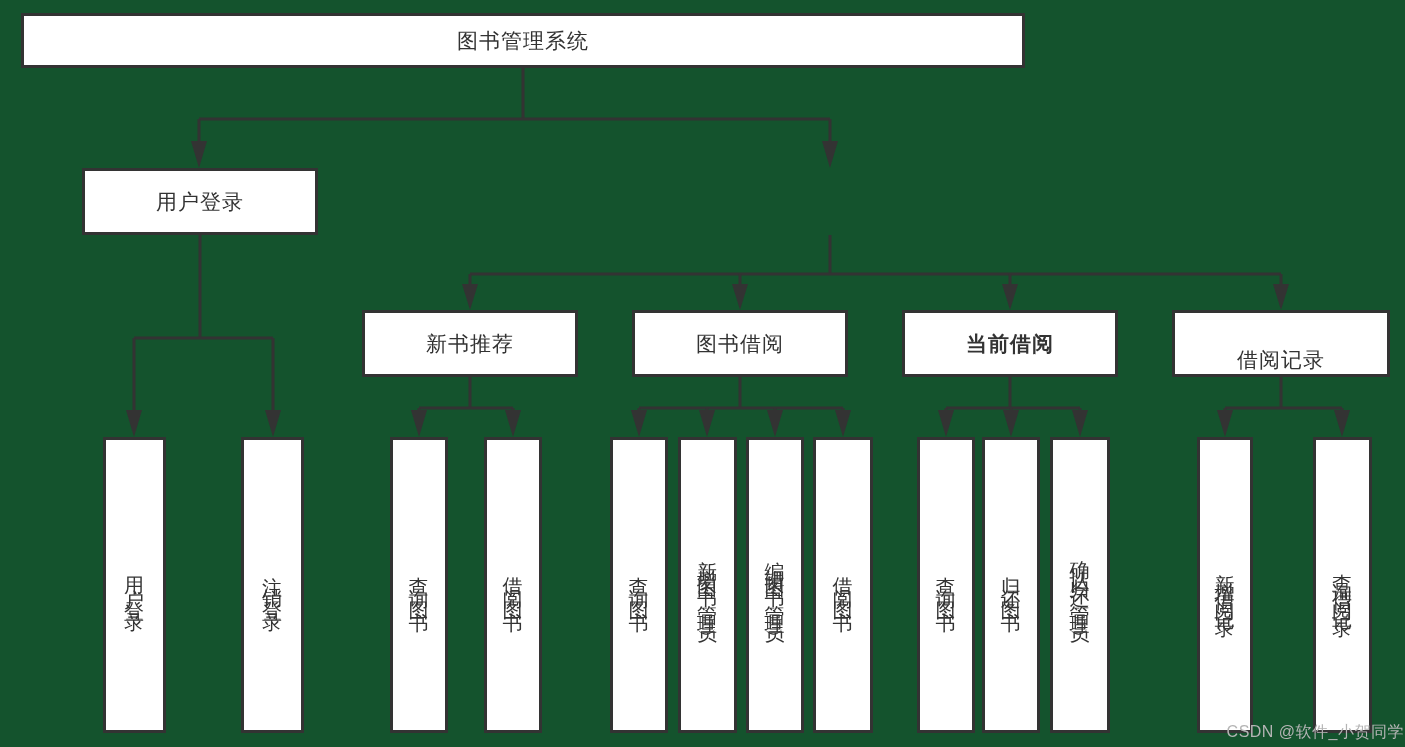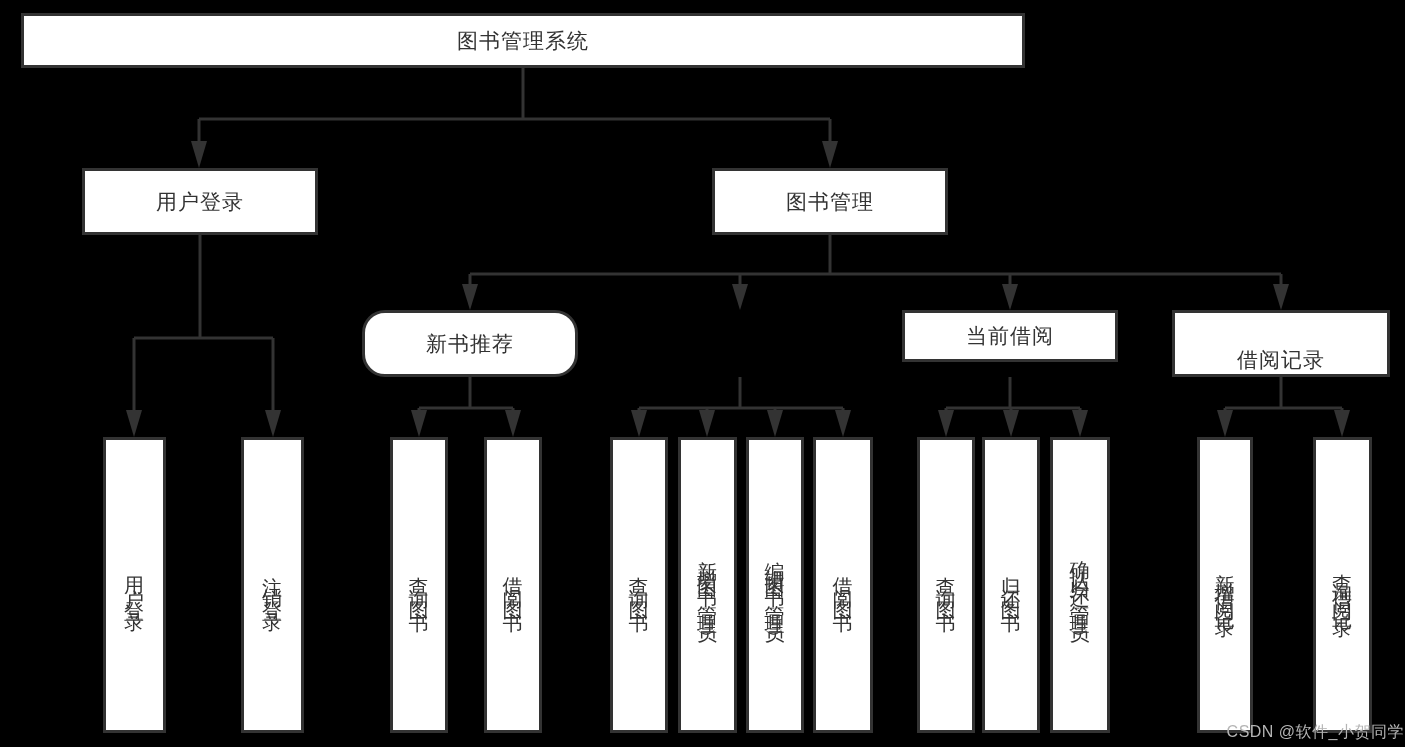--- a/index.html
+++ b/index.html
@@ -1,20 +1,20 @@
 <!DOCTYPE html>
 <html><head>
 <meta charset="utf-8">
 <style>
   html, body { margin: 0; padding: 0; background: #ffffff; }
   .stage {
     position: relative;
     width: 1405px;
     height: 747px;
-    background: #000000;
+    background: #14532d;
     font-family: "Liberation Sans", "DejaVu Sans", sans-serif;
     color: #333333;
     overflow: hidden;
   }
   .connectors {
     position: absolute;
     left: 0; top: 0;
     width: 1405px; height: 747px;
   }
   .box {
@@ -129,28 +129,28 @@
     </g>
   </svg>
 
   <div class="box h" style="left:21px; top:13px; width:1004px; height:55px;">
     <span>图书管理系统</span>
   </div>
 
   <div class="box h" style="left:82px; top:168px; width:236px; height:67px;">
     <span>用户登录</span>
   </div>
-  <div class="box h" style="left:712px; top:168px; width:236px; height:67px;">
-    <span>图书管理</span>
-  </div>
-
-  <div class="box h" style="left:362px; top:310px; width:216px; height:67px;border-radius:23px;">
+
+  <div class="box h" style="left:362px; top:310px; width:216px; height:67px;">
     <span>新书推荐</span>
   </div>
-  <div class="box h" style="left:902px; top:310px; width:216px; height:52px;">
+  <div class="box h" style="left:632px; top:310px; width:216px; height:67px;">
+    <span>图书借阅</span>
+  </div>
+  <div class="box h" style="left:902px; top:310px; width:216px; height:67px;font-weight:bold;">
     <span>当前借阅</span>
   </div>
   <div class="box h" style="left:1172px; top:310px; width:218px; height:67px;align-items:flex-end;">
     <span>借阅记录</span>
   </div>
 
   <div class="box v" style="left:103px; top:437px; width:63px; height:296px;">
     <span>用户登录</span>
   </div>
   <div class="box v" style="left:241px; top:437px; width:63px; height:296px;">

